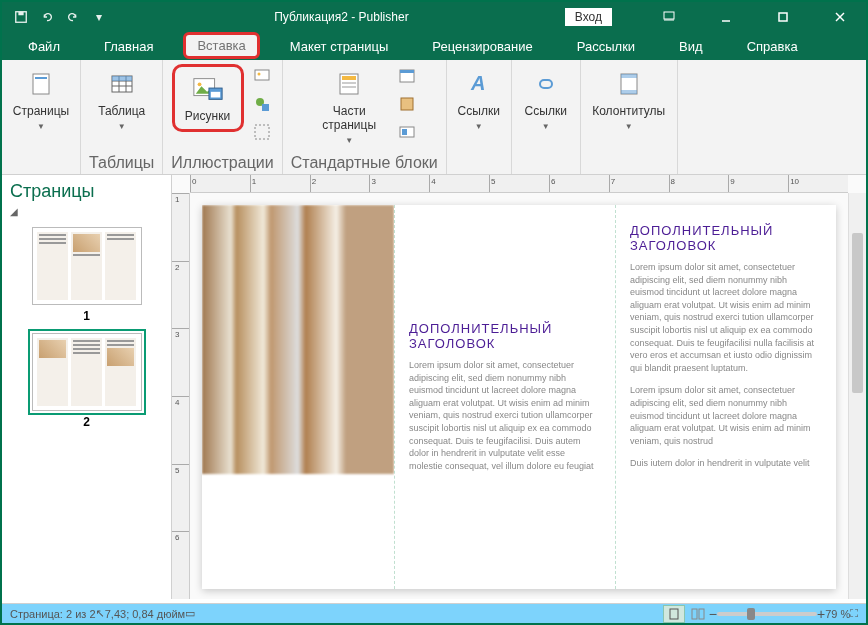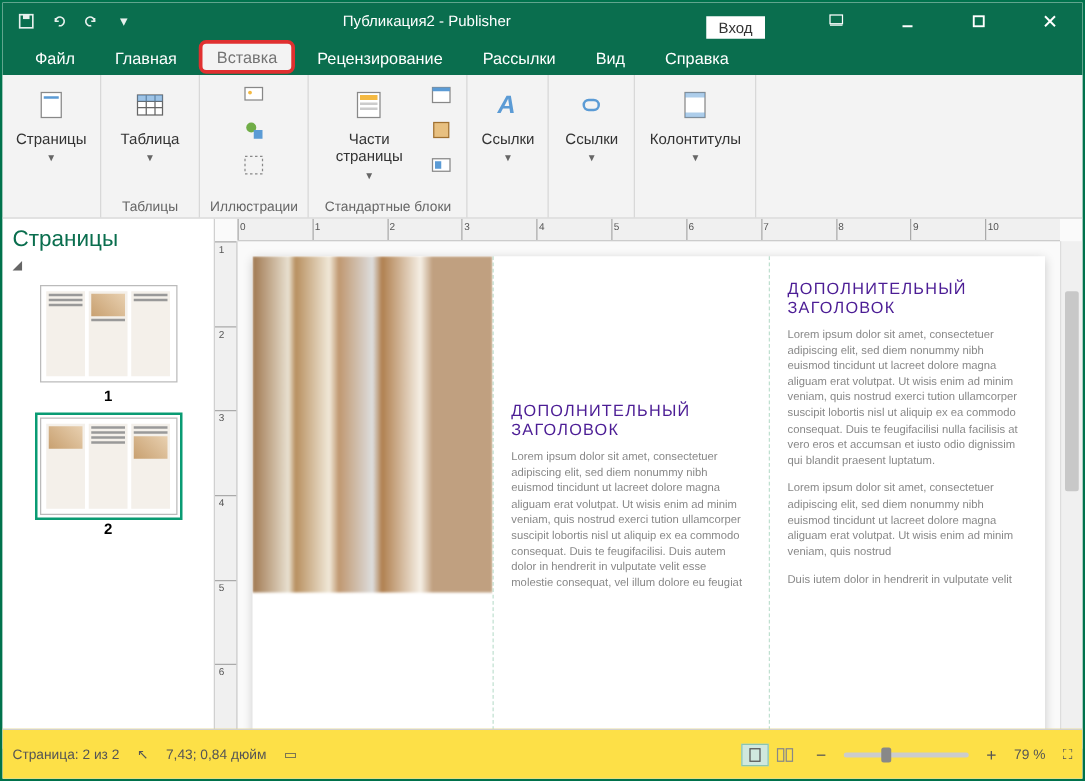--- a/index.html
+++ b/index.html
@@ -4,34 +4,34 @@
 <style>
 * { margin: 0; padding: 0; box-sizing: border-box; font-family: "Segoe UI", Arial, sans-serif; }
 body { background: #fff; width: 868px; height: 625px; overflow: hidden; position: relative; border: 2px solid #00724c; }
 
 
 .titlebar { background: #0a6e4e; height: 30px; display: flex; align-items: center; color: #fff; font-size: 12px; }
 .qat { display: flex; align-items: center; gap: 4px; padding: 0 8px; }
 .qat .qbtn { width: 22px; height: 22px; display:flex; align-items:center; justify-content:center; color:#fff; opacity:.9; }
 .qat .qbtn svg { width:14px; height:14px; }
 .title-center { flex: 1; text-align: center; }
-.win-right { display: flex; align-items: flex-end; gap: 17px; padding-right: 6px; }
+.win-right { display: flex; align-items: center; gap: 17px; padding-right: 6px; }
 .login-btn { background: #fff; color: #333; padding: 2px 10px; font-size: 12px; border: none; margin-right: 20px; }
 .winctl { width: 40px; height: 28px; display:flex; align-items:center; justify-content:center; color:#fff; }
 .winctl svg { width:12px; height:12px; }
 
 
-.tabs { background: #0a6e4e; height: 28px; display: flex; align-items: flex-end; padding-left: 12px; gap: 4px; }
+.tabs { background: #0a6e4e; height: 28px; display: flex; align-items: flex-end; padding-left: 12px; gap: 16px; }
 .tab { color: #fff; font-size: 13px; padding: 6px 14px 6px; cursor: pointer; }
 .tab.highl { border: 3px solid #e03030; border-radius: 6px; padding: 3px 11px; position:relative; top:-1px; background:#f3f3f3; color:#737373; }
 
 
 .ribbon { background: #f3f3f3; border-bottom: 1px solid #d0d0d0; height: 115px; display: flex; }
 .rgroup { border-right: 1px solid #d8d8d8; padding: 4px 8px 2px; display:flex; flex-direction:column; align-items:center; justify-content: space-between; }
-.rgroup-label { font-size: 11px; color: #666; text-align:center; padding-top:2px; }
+.rgroup-label { font-size: 16px; color: #666; text-align:center; padding-top:2px; }
 .rbtns { display:flex; align-items:flex-start; gap:6px; flex:1; }
 .bigbtn { width: 62px; display:flex; flex-direction:column; align-items:center; gap:4px; padding:4px 2px; font-size:12px; color:#333; text-align:center; }
 .bigbtn .ico { width:32px; height:32px; display:flex; align-items:center; justify-content:center; }
 .bigbtn.wide { width: 80px; }
 .smallcol { display:flex; flex-direction:column; gap:4px; }
 .smbtn { width:24px; height:24px; display:flex; align-items:center; justify-content:center; border:1px solid transparent; }
 .pictures-highl { border: 3px solid #e03030; border-radius: 10px; padding:2px; }
 
 
 .workarea { display:flex; height: calc(100% - 30px - 28px - 115px - 24px); }
@@ -59,21 +59,21 @@
 .page { position:absolute; left:30px; top:30px; right:30px; bottom:10px; background:#fff; box-shadow:0 2px 8px rgba(0,0,0,.2); display:flex; }
 .page-col { flex:1; padding:18px 14px; border-right:1px dashed #c0e0d0; font-size:9px; color:#888; overflow:hidden; }
 .page-col:last-child { border-right:none; }
 .page-col h3 { color:#4c1d95; font-size:13px; font-weight:400; letter-spacing:1px; margin:98px 0 8px; }
 .page-col.col1 { padding:0; }
 .page-col.col1 .bookshelf { width:100%; height:70%; background:linear-gradient(90deg,#a07850 0%, #e8e0d0 15%, #b89060 18%, #f0e8d8 32%, #c09870 36%, #ddd 50%, #b08050 54%, #f5efe5 70%, #c0a080 75%); filter:blur(1px); }
 .page-col.col3 h3 { margin-top: 0; }
 .lorem { line-height:1.4; }
 
 
-.statusbar { position:absolute; bottom:0; left:0; right:0; height:40px; background:#fde047; border-top:1px solid #d0d0d0; display:flex; align-items:center; font-size:11px; color:#555; padding:0 8px; gap:14px; }
+.statusbar { position:absolute; bottom:0; left:0; right:0; height:20px; background:#7dd3fc; border-top:1px solid #d0d0d0; display:flex; align-items:center; font-size:11px; color:#555; padding:0 8px; }
 .statusbar .spacer { flex:1; }
 .zoom-slider { width:100px; height:4px; background:#ccc; position:relative; border-radius:2px; }
 .zoom-slider .zthumb { position:absolute; left:30px; top:-4px; width:8px; height:12px; background:#888; border-radius:2px; }
 .viewbtns { display:flex; gap:2px; }
 .viewbtn { width:22px; height:18px; display:flex; align-items:center; justify-content:center; border:1px solid transparent; }
 .viewbtn.active { background:#d0e8de; border-color:#8ac5b0; }
 </style>
 </head>
 <body>
 
@@ -124,20 +124,21 @@
           <line x1="10" y1="2" x2="2" y2="10" stroke="#fff" stroke-width="1.5"></line>
         </svg>
       </div>
   </div>
 </div>
 
 <div class="tabs">
   <div class="tab">Файл</div>
   <div class="tab">Главная</div>
   <div class="tab highl">Вставка</div>
+  <div class="tab">Макет страницы</div>
   <div class="tab">Рецензирование</div>
   <div class="tab">Рассылки</div>
   <div class="tab">Вид</div>
   <div class="tab">Справка</div>
 </div>
 
 <div class="ribbon">
   <div class="rgroup">
     <div class="rbtns">
       <div class="bigbtn">
@@ -169,20 +170,34 @@
           </div>
         <span>Таблица</span>
         <span style="font-size:8px;color:#666;">▼</span>
       </div>
     </div>
     <div class="rgroup-label">Таблицы</div>
   </div>
 
   <div class="rgroup">
     <div class="rbtns">
+      <div class="pictures-highl">
+        <div class="bigbtn">
+          <div class="ico">
+              <svg width="34" height="30" viewBox="0 0 34 30">
+                <rect x="2" y="4" width="22" height="18" fill="#fff" stroke="#888"></rect>
+                <circle cx="8" cy="10" r="2" fill="#f4b942"></circle>
+                <path d="M4 20 L10 12 L16 18 L22 14 L22 20 Z" fill="#70ad47"></path>
+                <rect x="18" y="14" width="14" height="12" fill="#5b9bd5" stroke="#2e5c8a"></rect>
+                <rect x="20" y="18" width="10" height="6" fill="#fff"></rect>
+              </svg>
+            </div>
+          <span>Рисунки</span>
+        </div>
+      </div>
       <div class="smallcol">
         <div class="smbtn">
             <svg width="18" height="18" viewBox="0 0 18 18">
               <rect x="2" y="3" width="14" height="10" fill="#fff" stroke="#888"></rect>
               <circle cx="6" cy="7" r="1.5" fill="#f4b942"></circle>
             </svg>
           </div>
         <div class="smbtn">
             <svg width="18" height="18" viewBox="0 0 18 18">
               <circle cx="7" cy="7" r="4" fill="#70ad47"></circle>

